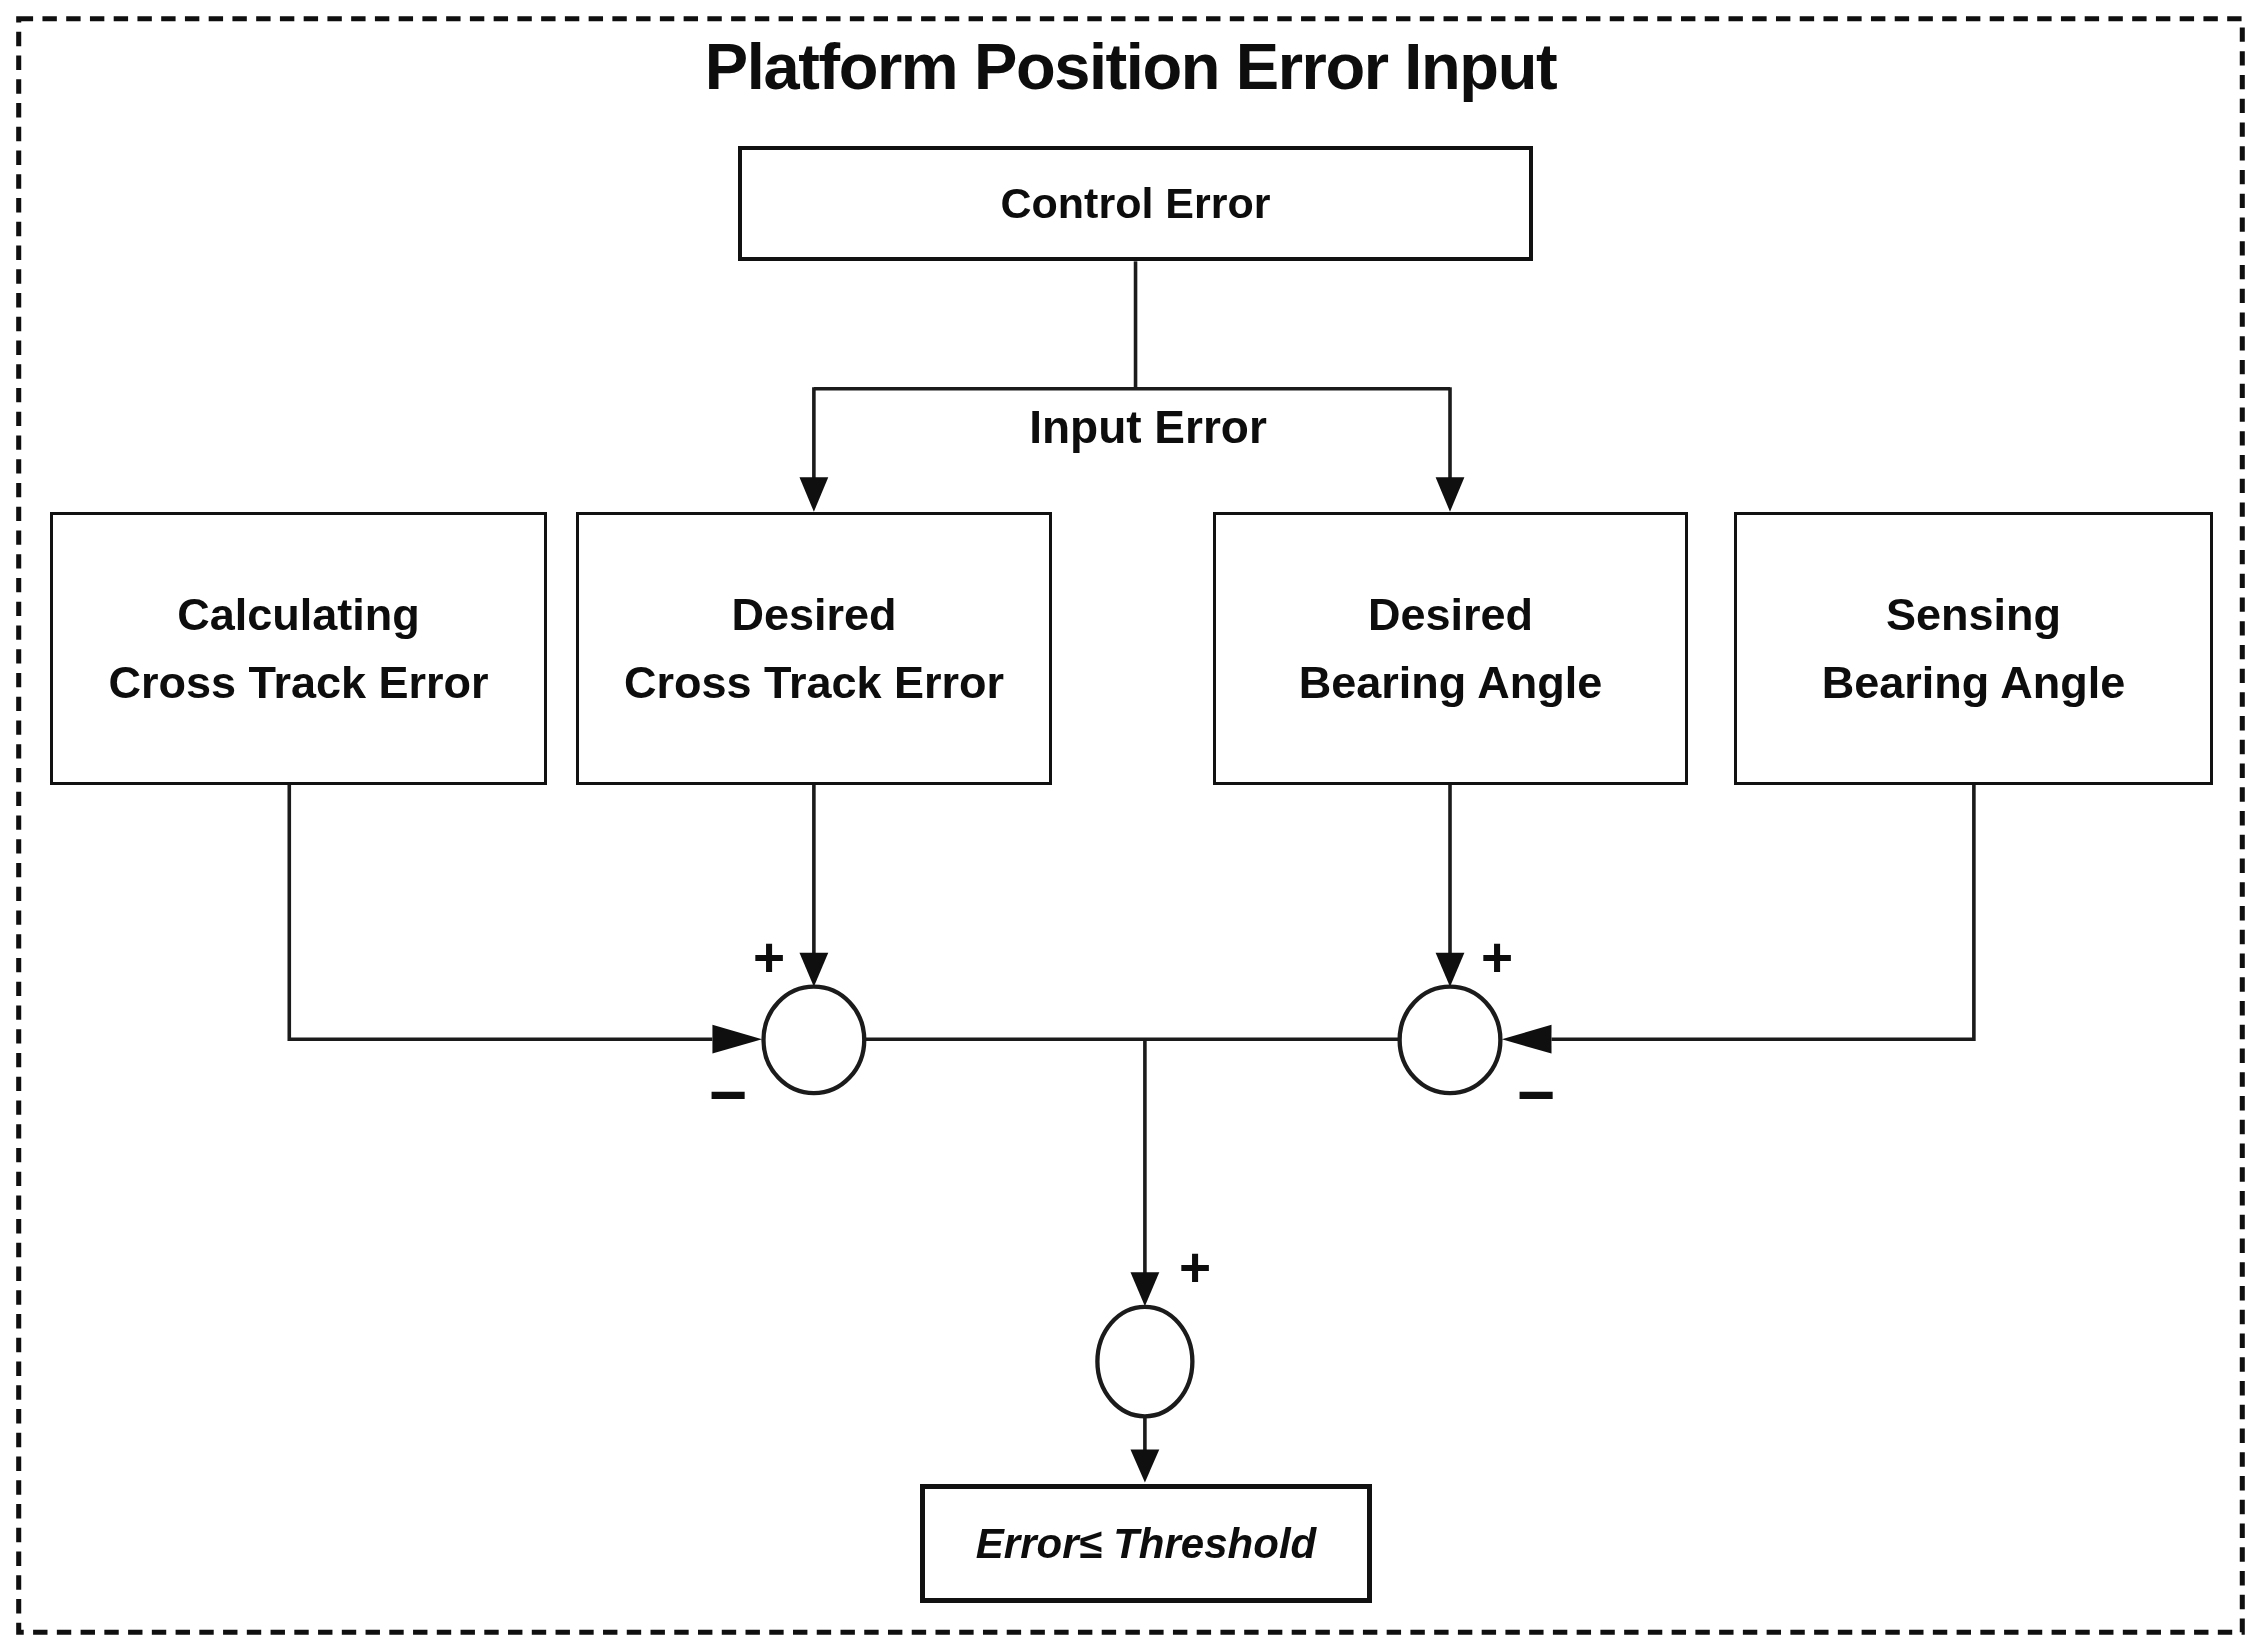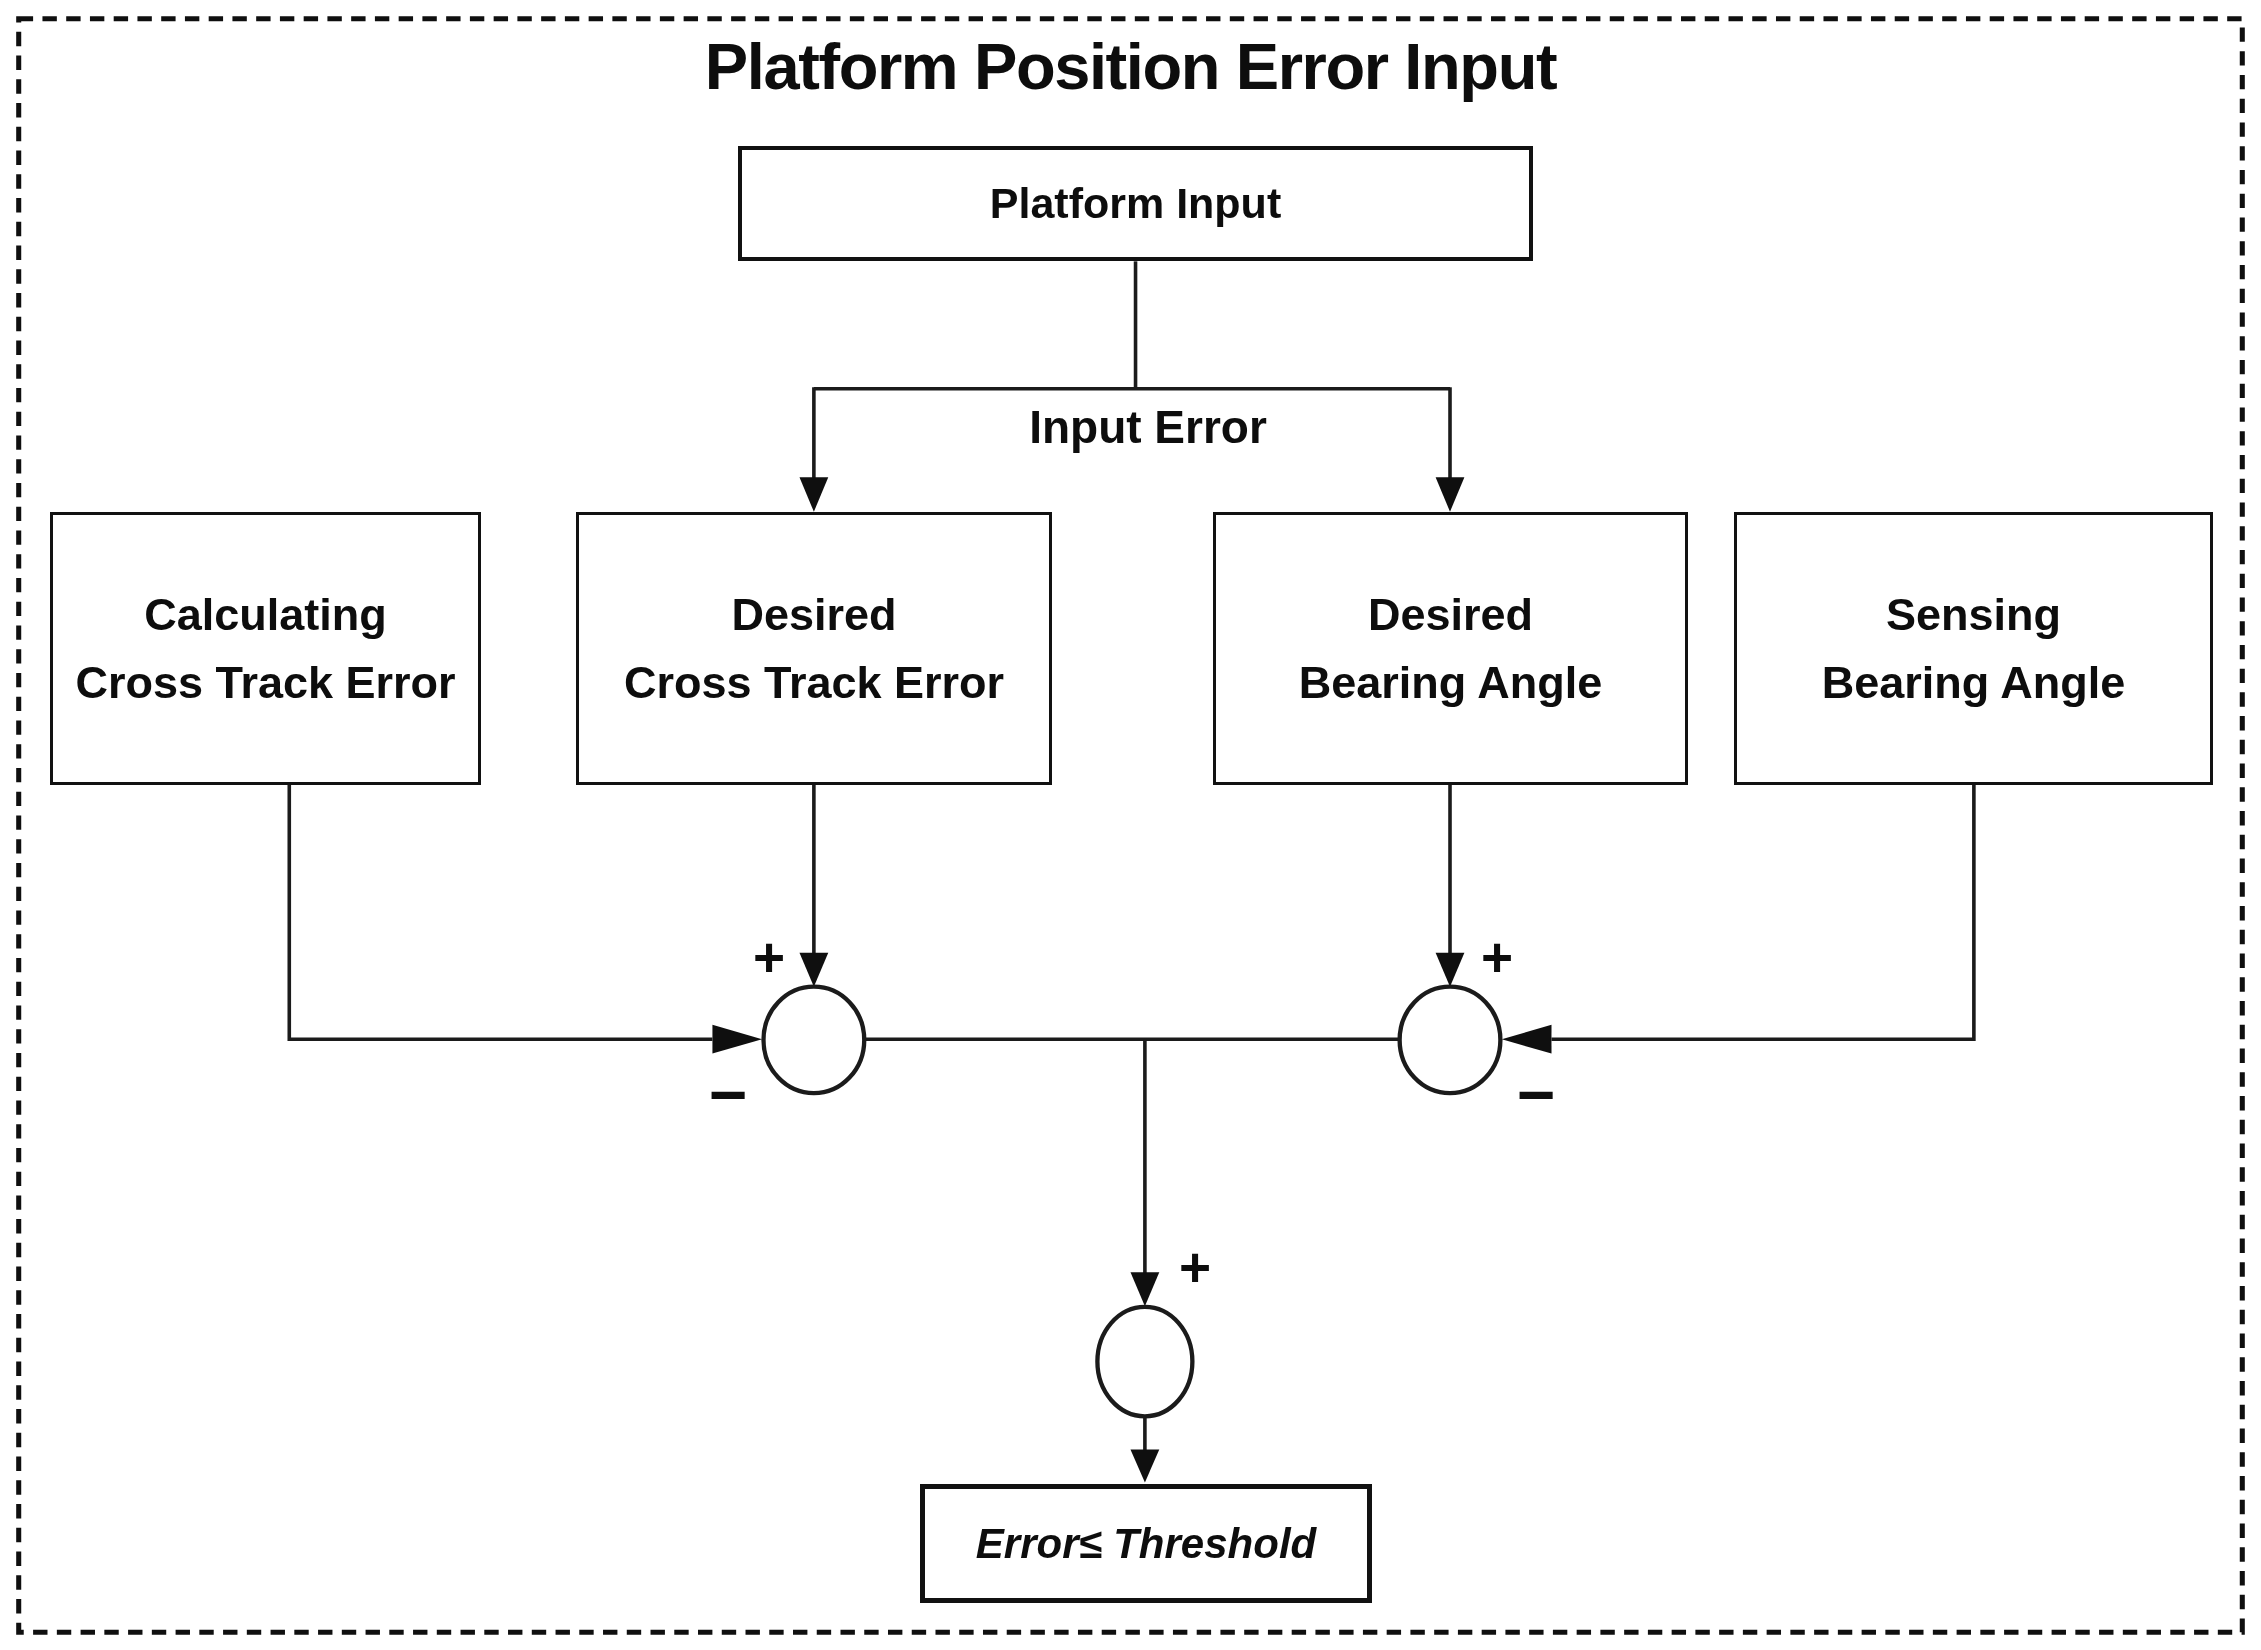--- a/index.html
+++ b/index.html
@@ -50,21 +50,21 @@
   }
   .node .ln{display:block;}
   .node-control{
     left:738px;top:146px;width:795px;height:115px;
     border-width:4.3px;font-size:43px;
   }
   .node-process{
     top:512px;height:273px;
     font-size:45px;line-height:1.5;
   }
-  .node-b1{left:50px;width:431px;text-align:center;}
+  .node-b1{left:50px;width:497px;text-align:center;}
   .node-b2{left:576px;width:476px;}
   .node-b3{left:1213px;width:475px;}
   .node-b4{left:1734px;width:479px;}
   .node-threshold{
     left:920px;top:1484px;width:452px;height:119px;
     border-width:5px;font-size:42px;font-style:italic;
   }
   .float-label{
     position:absolute;
     transform:translate(-50%,0);
@@ -118,21 +118,21 @@
     <polygon class="arrow" points="1571,2014 1611,2014 1591,2060"></polygon>
 
     <ellipse class="junction" cx="1131" cy="1445" rx="70" ry="74"></ellipse>
     <ellipse class="junction" cx="2015" cy="1445" rx="70" ry="74"></ellipse>
     <ellipse class="junction" cx="1591" cy="1892" rx="66" ry="76"></ellipse>
   </svg>
 
   <div class="title">Platform Position Error Input</div>
 
   <div class="node node-control">
-    <span class="ln">Platform Input</span>
+    <span class="ln">Control Error</span>
   </div>
 
   <div class="float-label" style="left:1148px;top:400px;">Input Error</div>
 
   <div class="node node-process node-b1">
     <span class="ln">Calculating</span>
     <span class="ln">Cross Track Error</span>
   </div>
 
   <div class="node node-process node-b2">

